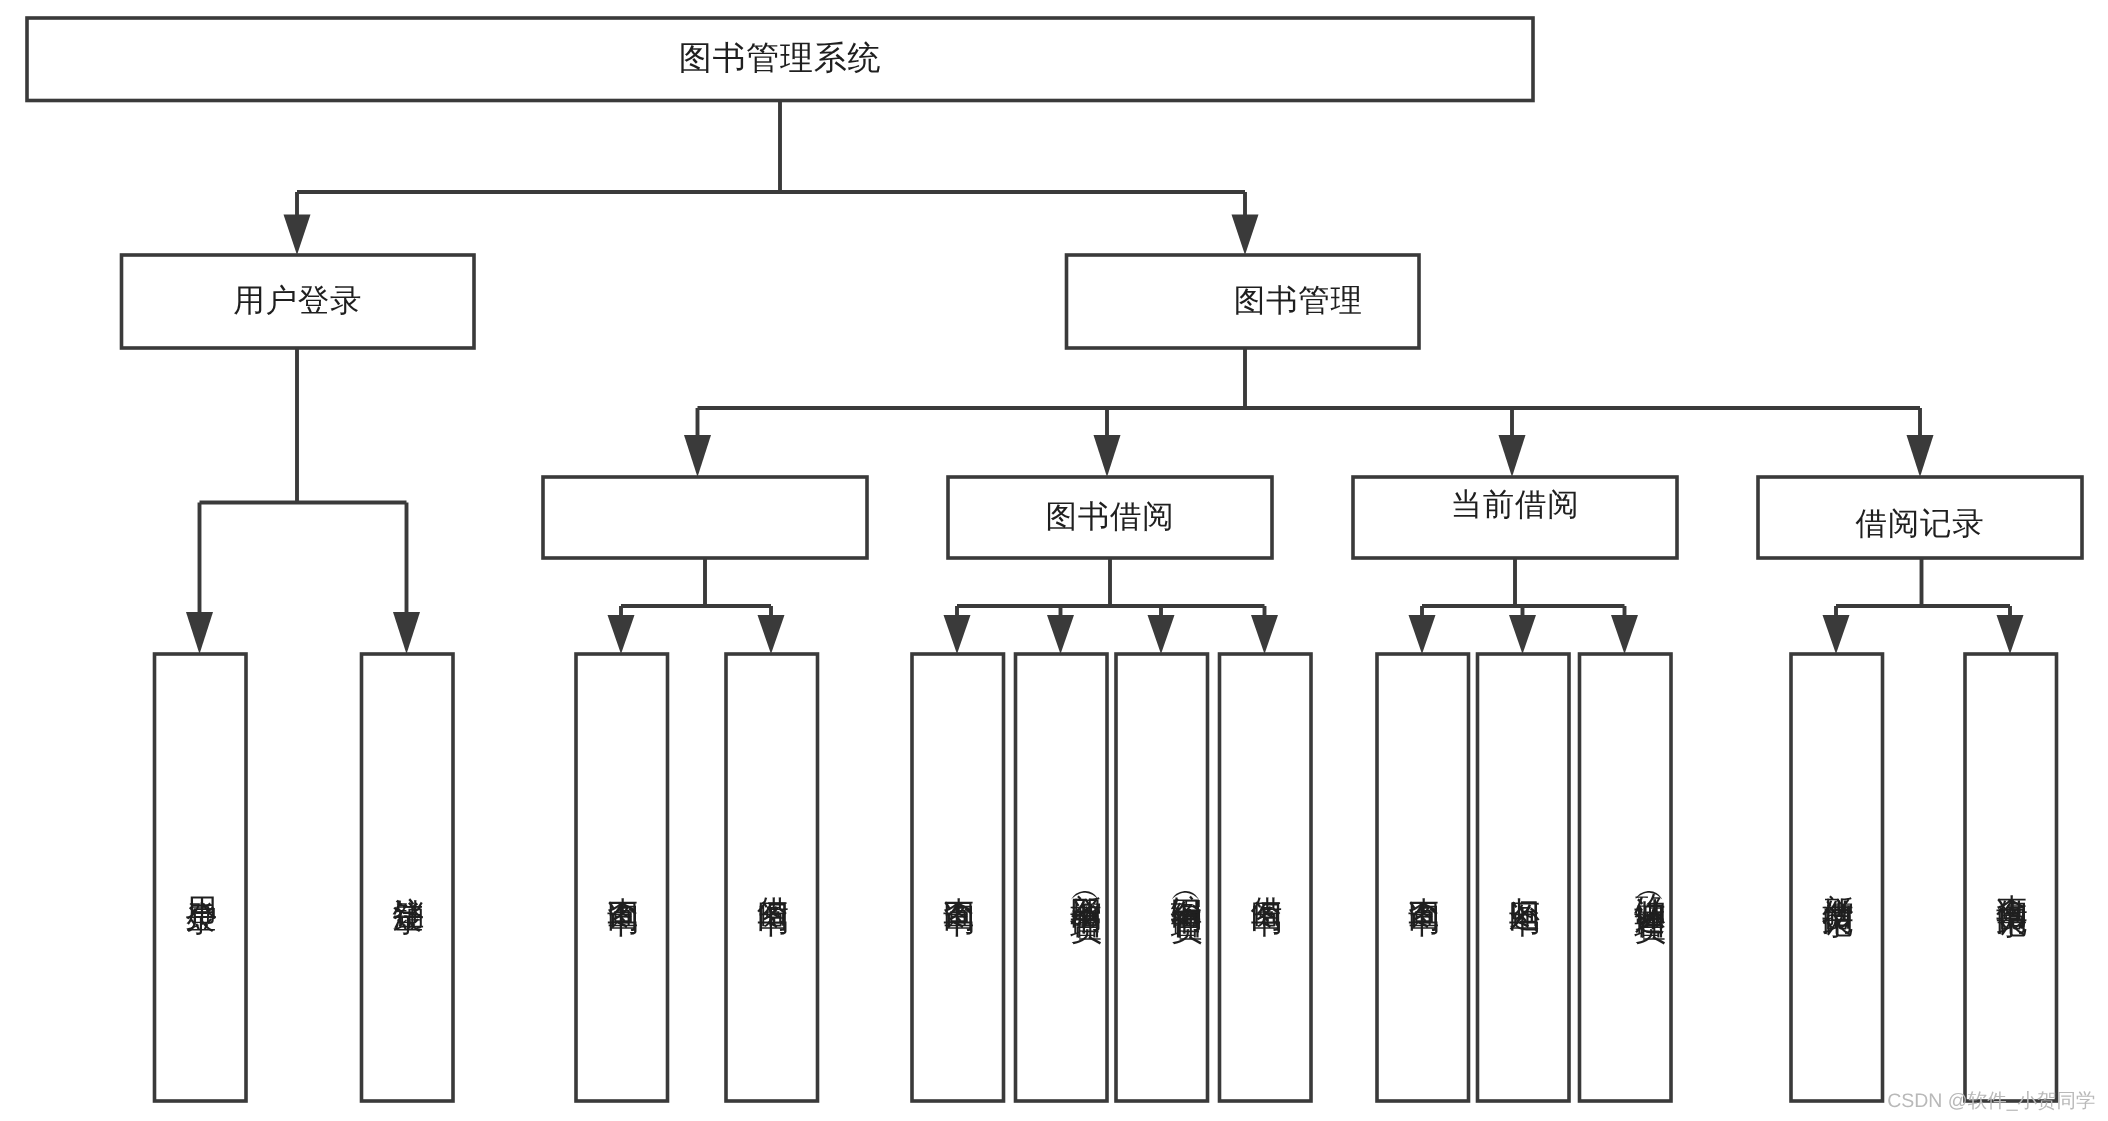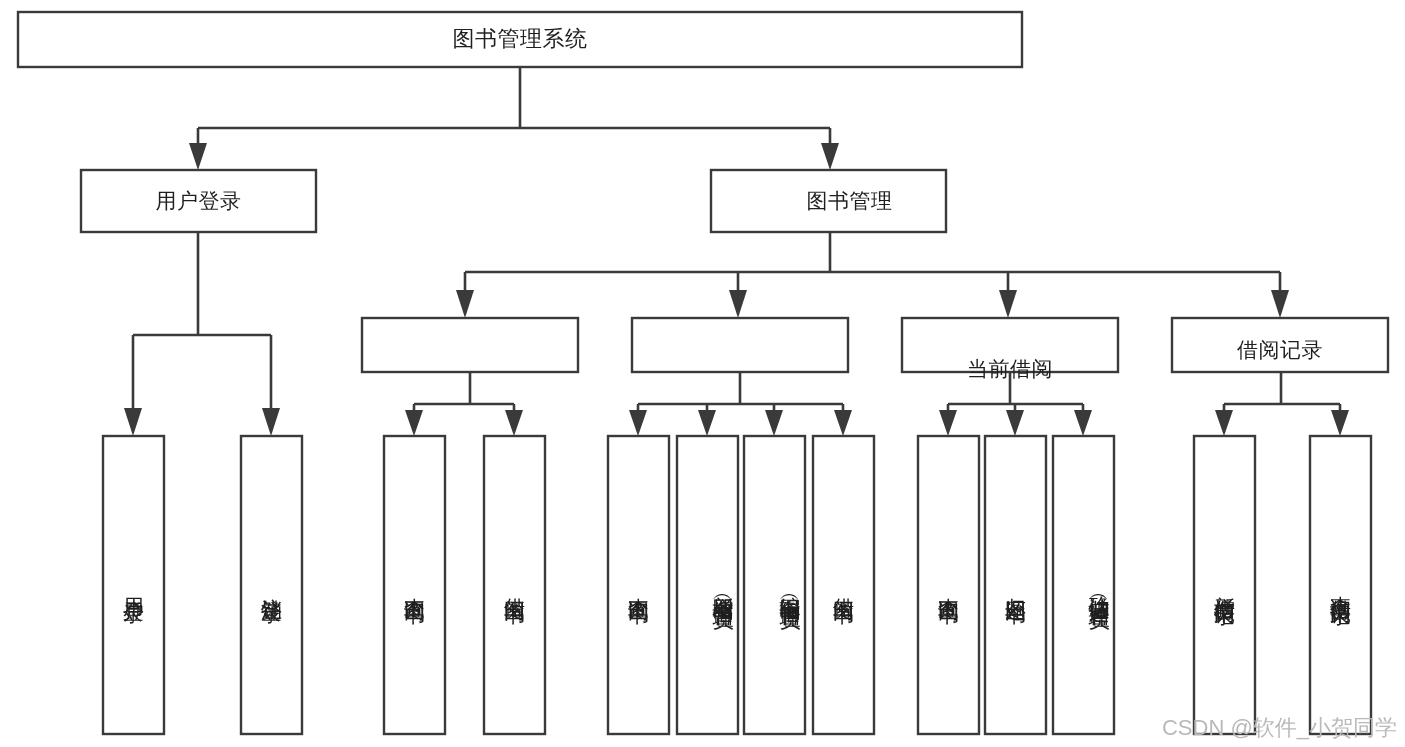--- a/index.html
+++ b/index.html
@@ -70,21 +70,21 @@
   }
   .label-v.align-top {
     align-items: flex-start;
     padding-top: 6px;
     box-sizing: border-box;
   }
   .watermark {
     position: absolute;
     right: 8px;
     bottom: 4px;
-    font-size: 22px;
+    font-size: 13px;
     color: #b9b9b9;
     font-family: "Liberation Sans", "DejaVu Sans", sans-serif;
     white-space: nowrap;
   }
 </style>
 </head>
 <body>
 
 <div id="diagram-root">
 
@@ -172,23 +172,24 @@
     <polygon class="arrow-head" points="1224,436 1215,410 1233,410"></polygon>
     <polygon class="arrow-head" points="1340,436 1331,410 1349,410"></polygon>
     <rect class="node-box" x="1194" y="436" width="61" height="298"></rect>
     <rect class="node-box" x="1310" y="436" width="61" height="298"></rect>
 
   </svg>
 
   <div class="node-label label-h label-root" style="left:18px; top:12px; width:1004px; height:55px;">图书管理系统</div>
 
   <div class="node-label label-h" style="left:81px; top:170px; width:235px; height:62px;">用户登录</div>
-  <div class="node-label label-h" style="left:732px; top:170px; width:235px; height:62px;">图书管理</div>
-
-  <div class="node-label label-h" style="left:902px; top:318px; width:216px; height:38px;margin-top:32px;">当前借阅</div>
+  <div class="node-label label-h" style="left:748px; top:170px; width:235px; height:62px;">图书管理</div>
+
+  <div class="node-label label-h" style="left:632px; top:318px; width:216px; height:54px;">图书借阅</div>
+  <div class="node-label label-h" style="left:902px; top:318px; width:216px; height:38px;">当前借阅</div>
   <div class="node-label label-h" style="left:1172px; top:318px; width:216px; height:64px;">借阅记录</div>
 
   <div class="node-label label-v" style="left:103px; top:436px; width:61px; height:298px;">用户登录</div>
   <div class="node-label label-v" style="left:241px; top:436px; width:61px; height:298px;">注销登录</div>
 
   <div class="node-label label-v" style="left:384px; top:436px; width:61px; height:298px;">查询图书</div>
   <div class="node-label label-v" style="left:484px; top:436px; width:61px; height:298px;">借阅图书</div>
 
   <div class="node-label label-v" style="left:608px; top:436px; width:61px; height:298px;">查询图书</div>
   <div class="node-label label-v align-top" style="left:677px; top:436px; width:61px; height:298px;">新增图书（管理员）</div>

